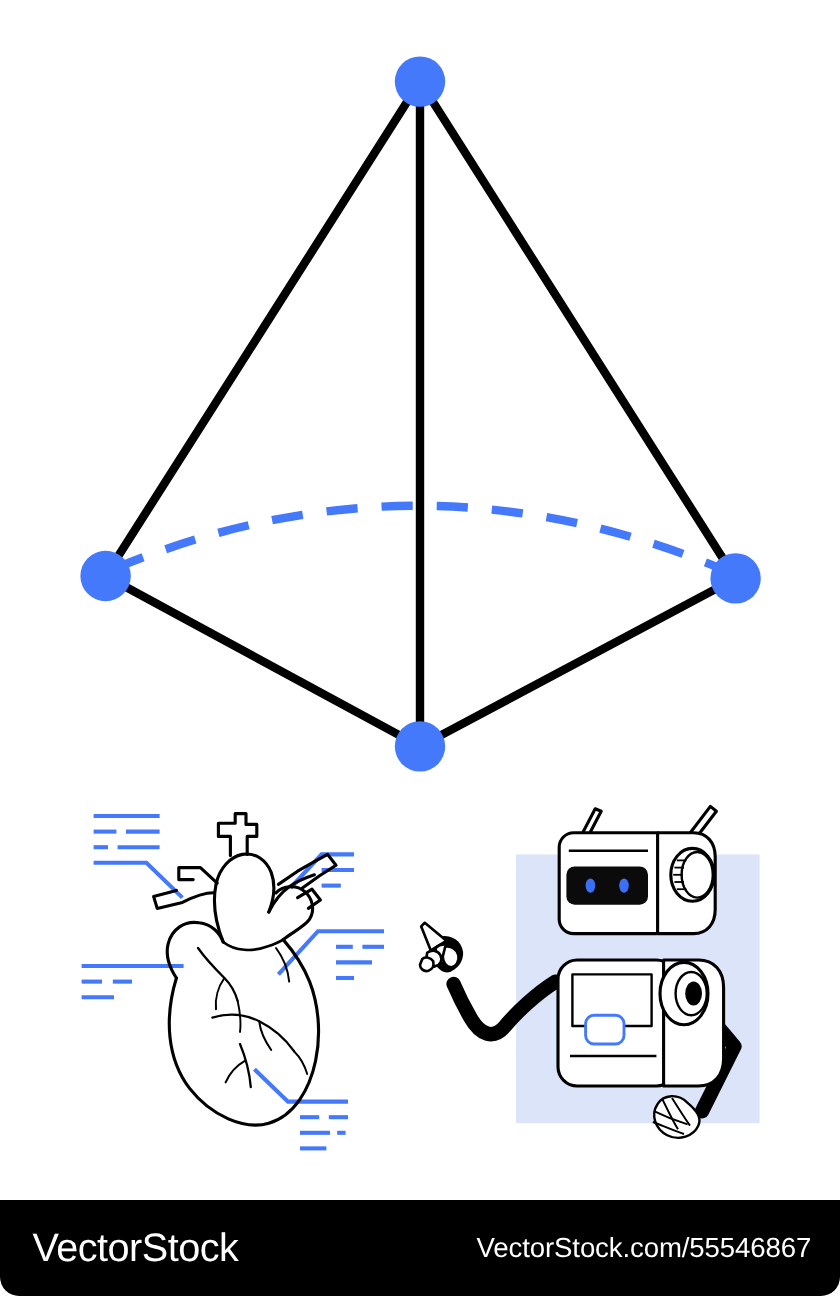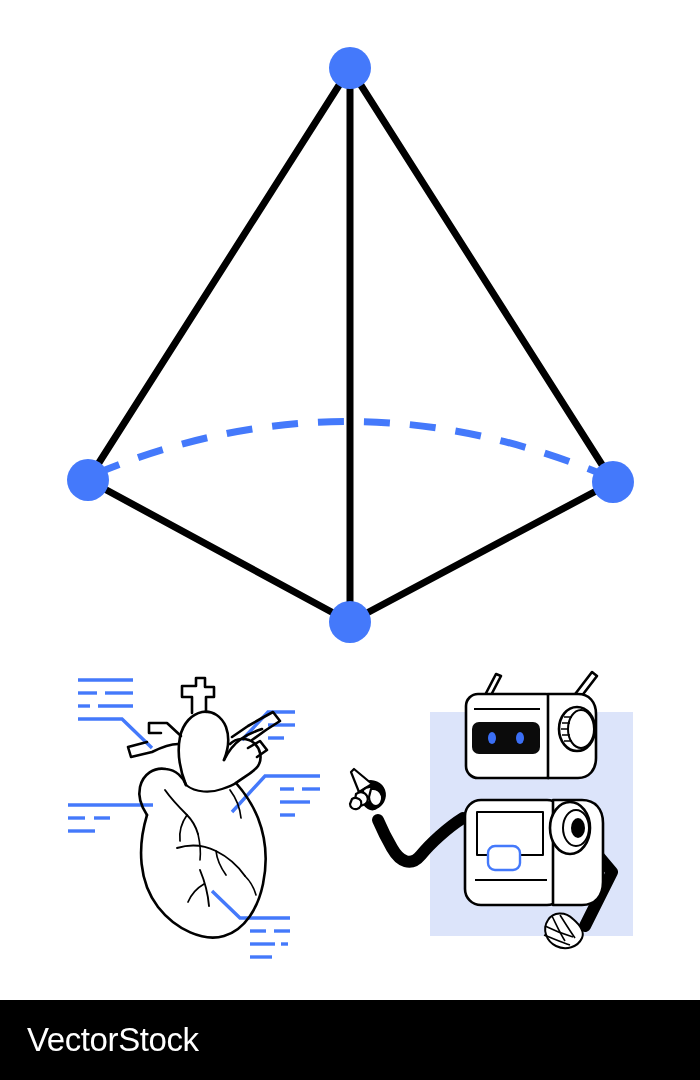--- a/index.html
+++ b/index.html
@@ -10,20 +10,21 @@
   }
   body {
     font-family: "Liberation Sans", sans-serif;
   }
   #page {
     position: relative;
     width: 700px;
     height: 1080px;
     background: #ffffff;
     overflow: hidden;
+    border-radius: 16px;
   }
 
   
   #artboard {
     position: absolute;
     left: 0;
     top: 0;
     width: 700px;
     height: 1000px;
     background: #ffffff;
@@ -247,15 +248,16 @@
           <path d="M 545 926 C 553 930, 563 934, 573 937"></path>
           <path d="M 544 935 C 552 938, 561 942, 570 945"></path>
         </g>
       </g>
     </svg>
 
   </div>
 
   <div id="footer-bar">
     <div id="footer-brand">VectorStock</div>
+    <div id="footer-url">VectorStock.com/55546867</div>
   </div>
 
 </div>
 
 </body></html>

